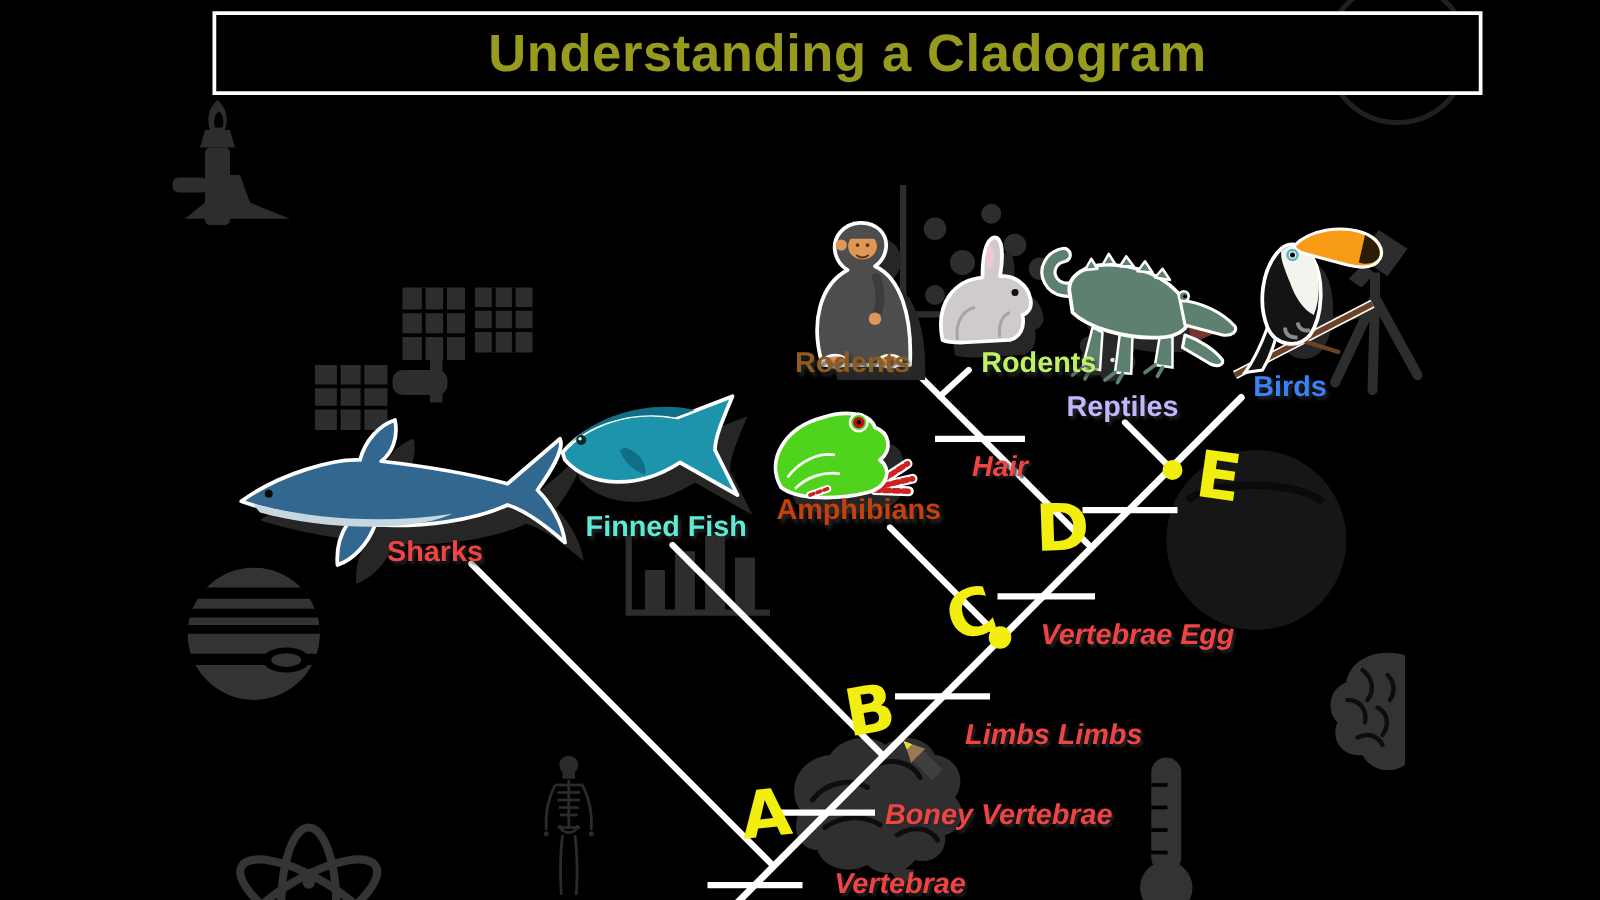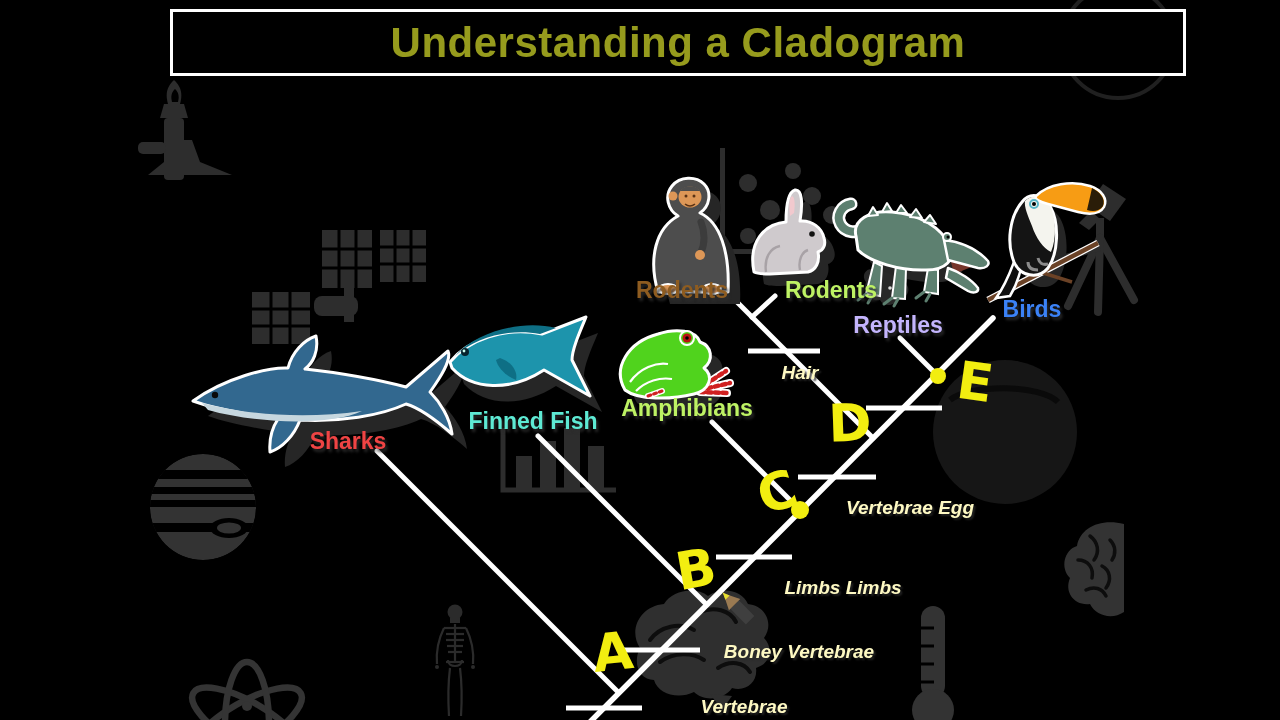--- a/index.html
+++ b/index.html
@@ -1,21 +1,21 @@
 <!DOCTYPE html>
 <html><head>
 <meta charset="utf-8">
 <style>
   html,body{margin:0;padding:0;background:#000;}
   #stage{position:relative;width:1280px;height:720px;background:#000;overflow:hidden;
          font-family:"Liberation Sans",sans-serif;}
   #art{position:absolute;left:0;top:0;z-index:1;}
   .txt{position:absolute;z-index:5;transform:translate(-50%,-50%);white-space:nowrap;}
   .taxon{font-weight:700;font-size:23px;text-shadow:2px 3px 3px rgba(45,45,45,.9);}
-  .trait{font-weight:700;font-style:italic;font-size:19px;color:#fef9c3;
+  .trait{font-weight:700;font-style:italic;font-size:23px;color:#ef4444;
          text-shadow:2px 2px 2px rgba(40,40,40,.85);}
   .trait.wrap{white-space:normal;width:190px;text-align:center;line-height:1.18;}
   .letter{font-family:"DejaVu Sans",sans-serif;font-weight:700;font-size:52px;z-index:6;}
   #title-box{position:absolute;left:170px;top:9px;width:1016px;height:67px;z-index:6;
              background:#000;border:3px solid #fff;box-sizing:border-box;
              display:flex;align-items:center;justify-content:center;}
   #title-box .t{font-weight:700;font-size:42px;letter-spacing:.5px;}
 </style>
 </head>
 <body>
@@ -329,27 +329,27 @@
     <polygon points="733,594 739,594 736,587" fill="#e8e031"></polygon>
   </g>
 </svg>
 
 <div id="title-box">
   <span class="t" style="color: rgb(150, 155, 29);">Understanding a Cladogram</span>
 </div>
 
 <div class="txt taxon" style="left: 348px; top: 441px; color: #ef4444;">Sharks</div>
 <div class="txt taxon" style="left: 533px; top: 421px; color: #5eead4;">Finned Fish</div>
-<div class="txt taxon" style="left: 687px; top: 408px; color: #bef264;">Amphibians</div>
+<div class="txt taxon" style="left: 687px; top: 408px; color: #c2410c;">Amphibians</div>
 <div class="txt taxon" style="left: 682px; top: 290px; color: rgb(142, 92, 32);">Rodents</div>
 <div class="txt taxon" style="left: 831px; top: 290px; color: #bef264;">Rodents</div>
 <div class="txt taxon" style="left: 886px; top: 325px; color: #c4b5fd; margin-left: 12px;">Reptiles</div>
 <div class="txt taxon" style="left: 1032px; top: 309px; color: #3b82f6;">Birds</div>
 
-<div class="txt trait" style="left:744px;top:707px">Vertebrae</div>
+<div class="txt trait" style="left:720px;top:707px">Vertebrae</div>
 <div class="txt trait" style="left:799px;top:652px">Boney Vertebrae</div>
 <div class="txt trait" style="left:843px;top:588px">Limbs Limbs</div>
 <div class="txt trait" style="left:910px;top:508px">Vertebrae Egg</div>
 <div class="txt trait" style="left:800px;top:373px">Hair</div>
 
 <div class="txt letter" style="left: 613px; top: 652px; transform: translate(-50%, -50%) rotate(-6deg); color: rgb(242, 238, 16);">A</div>
 <div class="txt letter" style="left: 696px; top: 569px; transform: translate(-50%, -50%) rotate(-10deg); color: rgb(242, 238, 16);">B</div>
 <div class="txt letter" style="left: 777px; top: 492px; transform: translate(-50%, -50%) rotate(-18deg); color: rgb(242, 238, 16);">C</div>
 <div class="txt letter" style="left: 850px; top: 423px; transform: translate(-50%, -50%) rotate(-2deg); color: rgb(242, 238, 16);">D</div>
 <div class="txt letter" style="left: 975px; top: 382px; transform: translate(-50%, -50%) rotate(8deg); color: rgb(242, 238, 16);">E</div>

